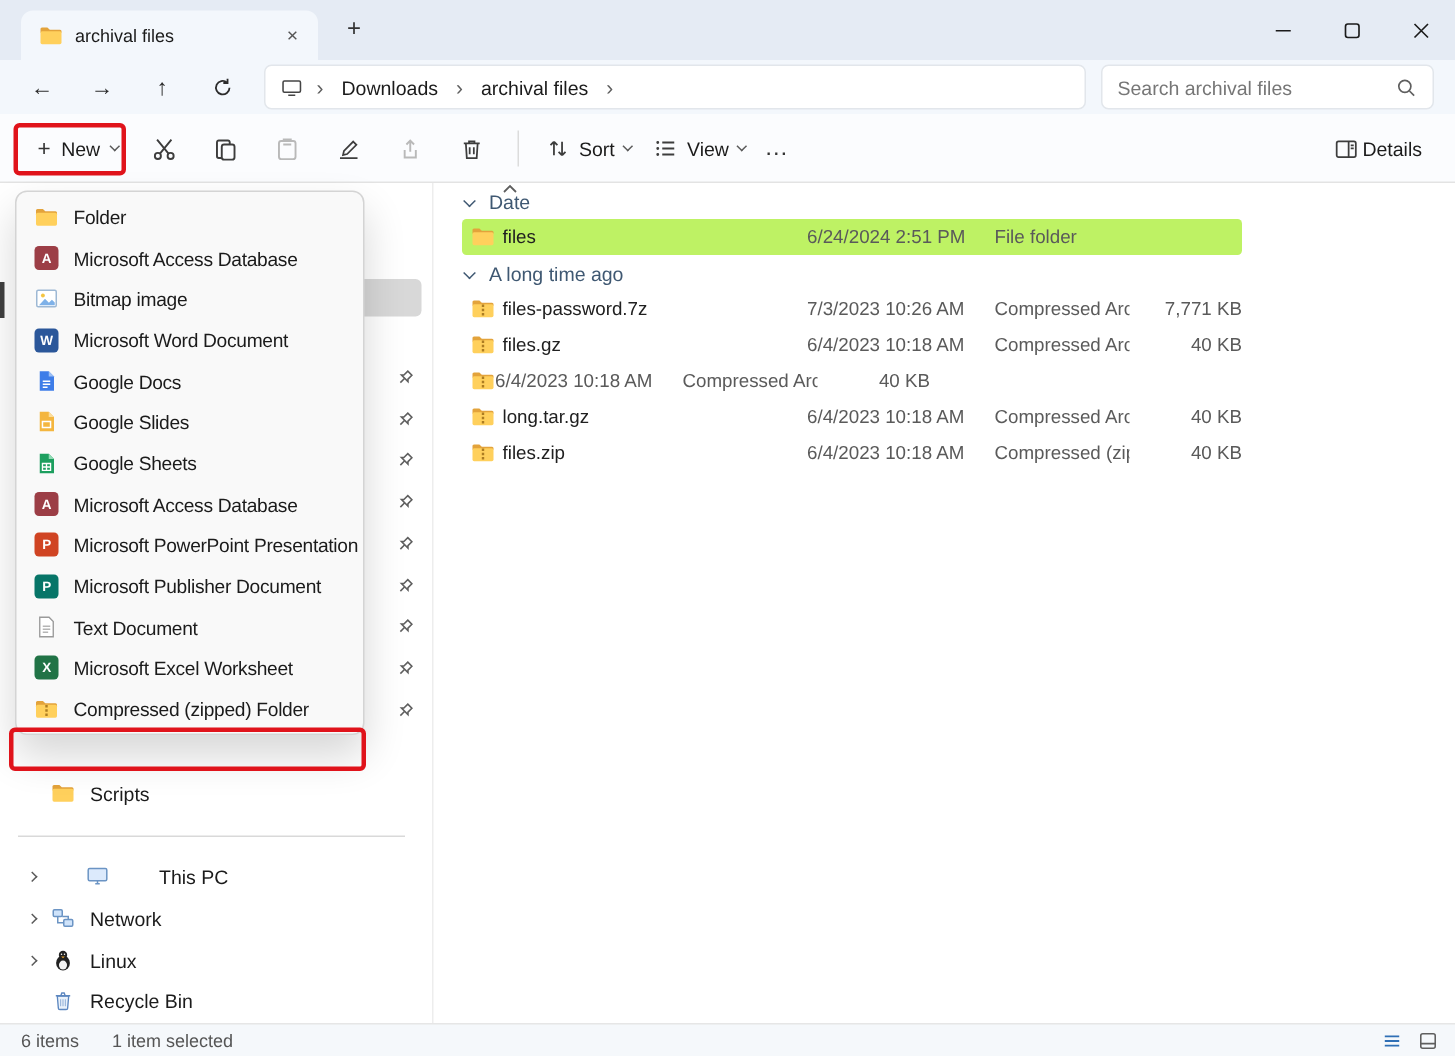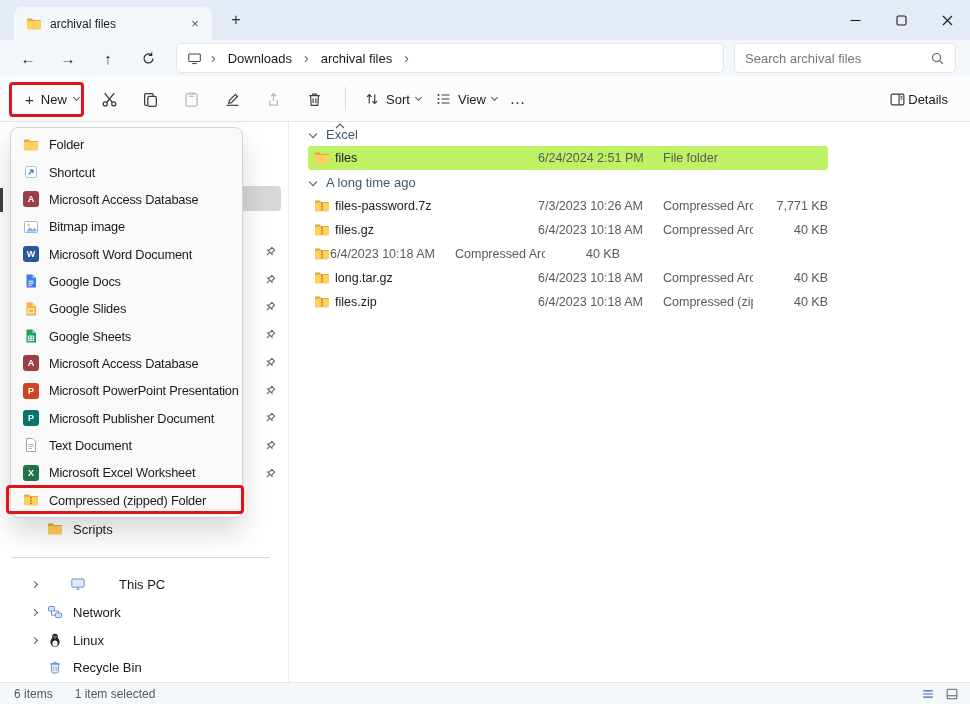--- a/index.html
+++ b/index.html
@@ -48,21 +48,21 @@
   .chev{display:inline-block;width:6px;height:6px;border-right:1.3px solid #5a5a5a;border-bottom:1.3px solid #5a5a5a;}
   .chev.down{transform:rotate(45deg);margin-top:-3px;}
   .chev.right{transform:rotate(-45deg);}
   .chev.sm{width:5px;height:5px;}
 
   
   .sidebar{position:absolute;left:0;top:122px;width:289px;bottom:22px;background:#fff;border-right:1px solid #ededed;}
   .sb-strip{position:absolute;left:238px;top:64px;width:43px;height:25px;background:#d8d8d8;border-radius:0 4px 4px 0;}
   .edge-mark{position:absolute;left:0;top:66px;width:3px;height:24px;background:#404040;}
   .sb-pin{position:absolute;left:263px;width:15px;height:15px;}
-  .sb-item{position:absolute;left:17px;width:280px;height:24px;display:flex;align-items:center;border-radius:4px;}
+  .sb-item{position:absolute;left:4px;width:280px;height:24px;display:flex;align-items:center;border-radius:4px;}
   .sb-expander{width:18px;display:flex;justify-content:center;margin-left:8px;}
   .sb-expander .chev{width:5px;height:5px;}
   .sb-noexp{width:18px;margin-left:8px;}
   .sb-icon{width:16px;height:16px;margin-left:4px;}
   .sb-label{margin-left:10px;white-space:nowrap;}
   .sb-divider{position:absolute;left:12px;top:435px;width:258px;height:1px;background:#d9d9d9;}
 
   
   .filearea{position:absolute;left:295px;top:122px;right:0;bottom:22px;background:#fff;}
   .fl-header{display:flex;height:26px;align-items:center;color:#5d5d5d;font-size:12px;margin-left:13px;width:520px;}
@@ -428,21 +428,21 @@
 
   <div class="filearea">
     <span class="sort-asc">
       <svg width="10" height="6" viewBox="0 0 10 6">
           <path d="M1 5l4-4 4 4" fill="none" stroke="#5d5d5d" stroke-width="1.2"></path>
         </svg>
     </span>
     <div class="fl-list" id="file-list">
         <div class="fl-group">
           <span class="chev down"></span>
-          <span>Excel</span>
+          <span>Date</span>
         </div>
         <div class="fl-row selected">
           <span class="fr-icon">
             <svg viewBox="0 0 16 16" width="16" height="16">
               <path d="M1 3.4c0-.5.4-1 1-1h3.6l1.6 1.5H14c.6 0 1 .5 1 1v.9H1z" fill="#e3a33b"></path>
               <rect x="1" y="4.8" width="14" height="8.7" rx="1.1" fill="#ffd05c"></rect>
             </svg>
           </span>
           <span class="fr-name">files</span>
           <span class="fr-date">6/24/2024 2:51 PM</span>
@@ -525,29 +525,20 @@
         <span class="mi-icon">
           <svg viewBox="0 0 16 16" width="16" height="16">
             <path d="M1 3.4c0-.5.4-1 1-1h3.6l1.6 1.5H14c.6 0 1 .5 1 1v.9H1z" fill="#e3a33b"></path>
             <rect x="1" y="4.8" width="14" height="8.7" rx="1.1" fill="#ffd05c"></rect>
           </svg>
         </span>
         <span class="mi-label">Folder</span>
       </div>
       <div class="menu-item">
         <span class="mi-icon">
-          <svg viewBox="0 0 16 16" width="16" height="16">
-            <rect x="2.5" y="2.5" width="11" height="11" rx="2" fill="#fff" stroke="#a9c0da"></rect>
-            <path d="M5.5 10.5 10 6M10 6v3.2M10 6H6.8" stroke="#3b82d0" fill="none" stroke-width="1.3"></path>
-          </svg>
-        </span>
-        <span class="mi-label">Shortcut</span>
-      </div>
-      <div class="menu-item">
-        <span class="mi-icon">
           <span class="tile" style="background:#9c3e46">A</span>
         </span>
         <span class="mi-label">Microsoft Access Database</span>
       </div>
       <div class="menu-item">
         <span class="mi-icon">
           <svg viewBox="0 0 16 16" width="16" height="16">
             <rect x="1.5" y="2.5" width="13" height="11" rx="1" fill="#fff" stroke="#9db8d4"></rect>
             <circle cx="5.6" cy="6" r="1.3" fill="#f4c542"></circle>
             <path d="M3 12.5 7 8.2l2.6 2.6 2-2 1.9 1.9v1.8z" fill="#7eb1e8"></path>

